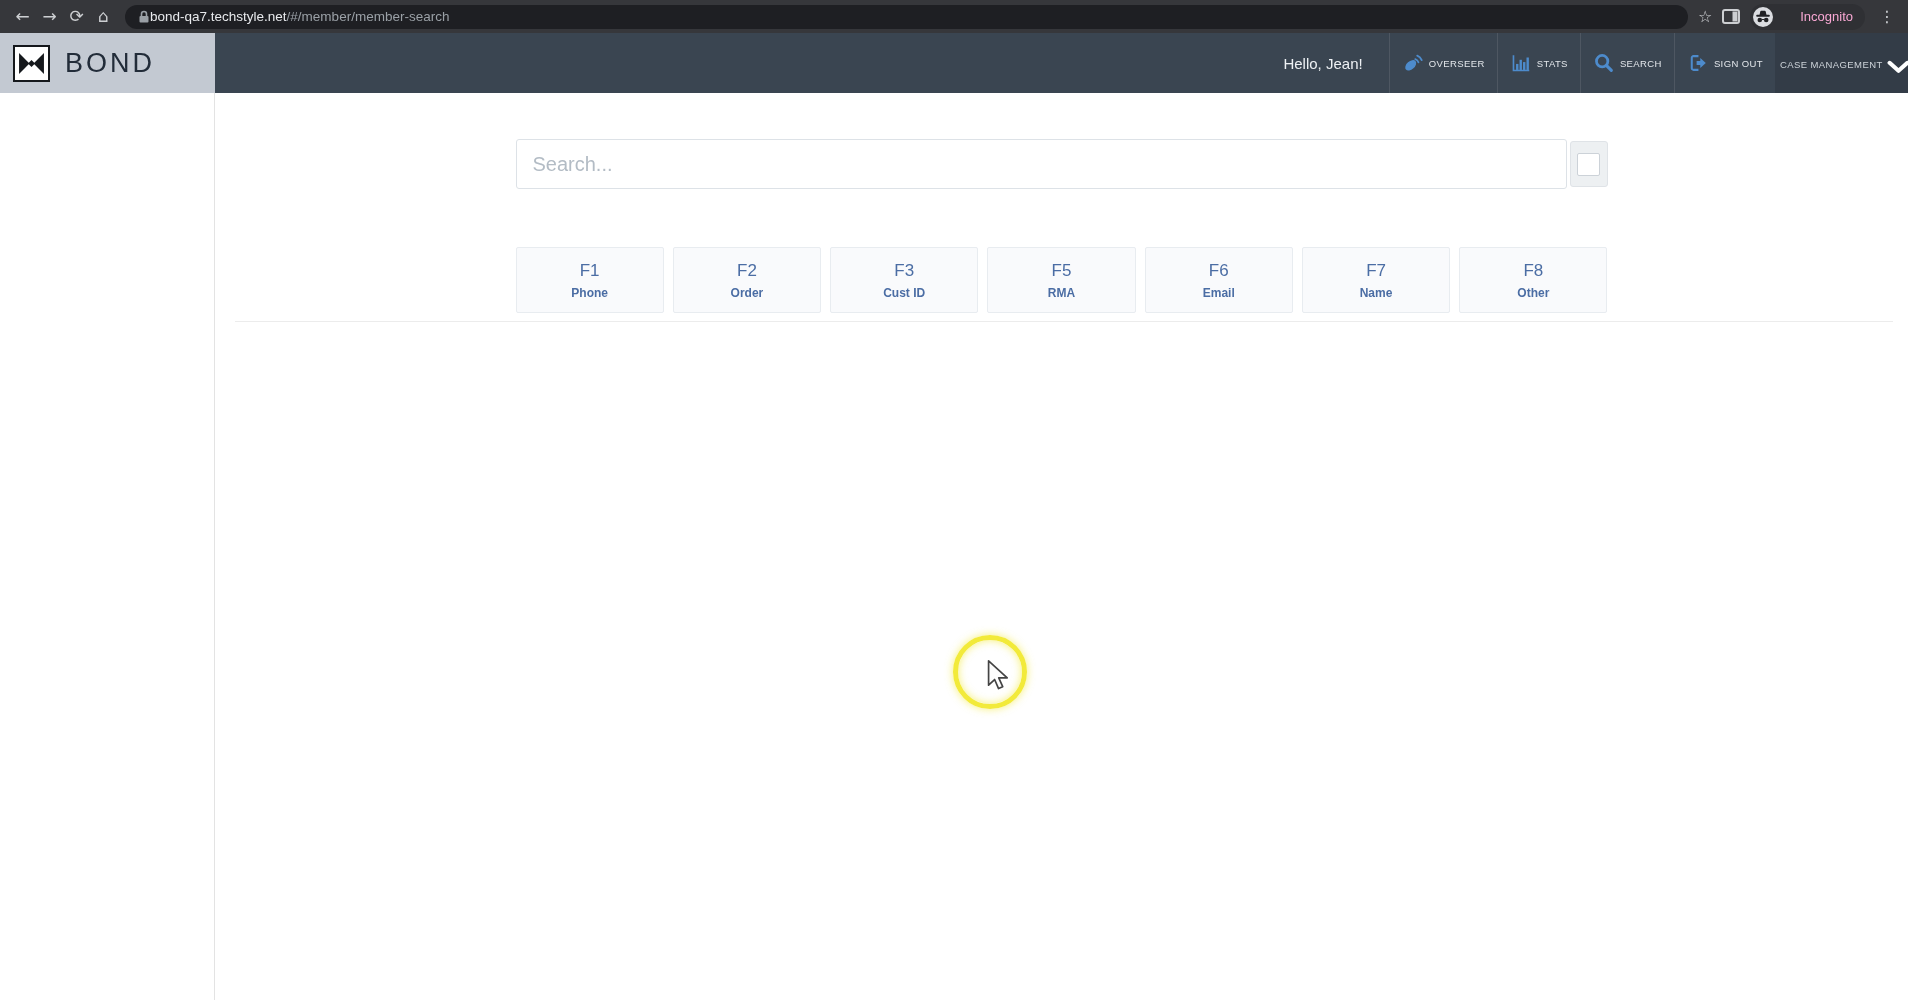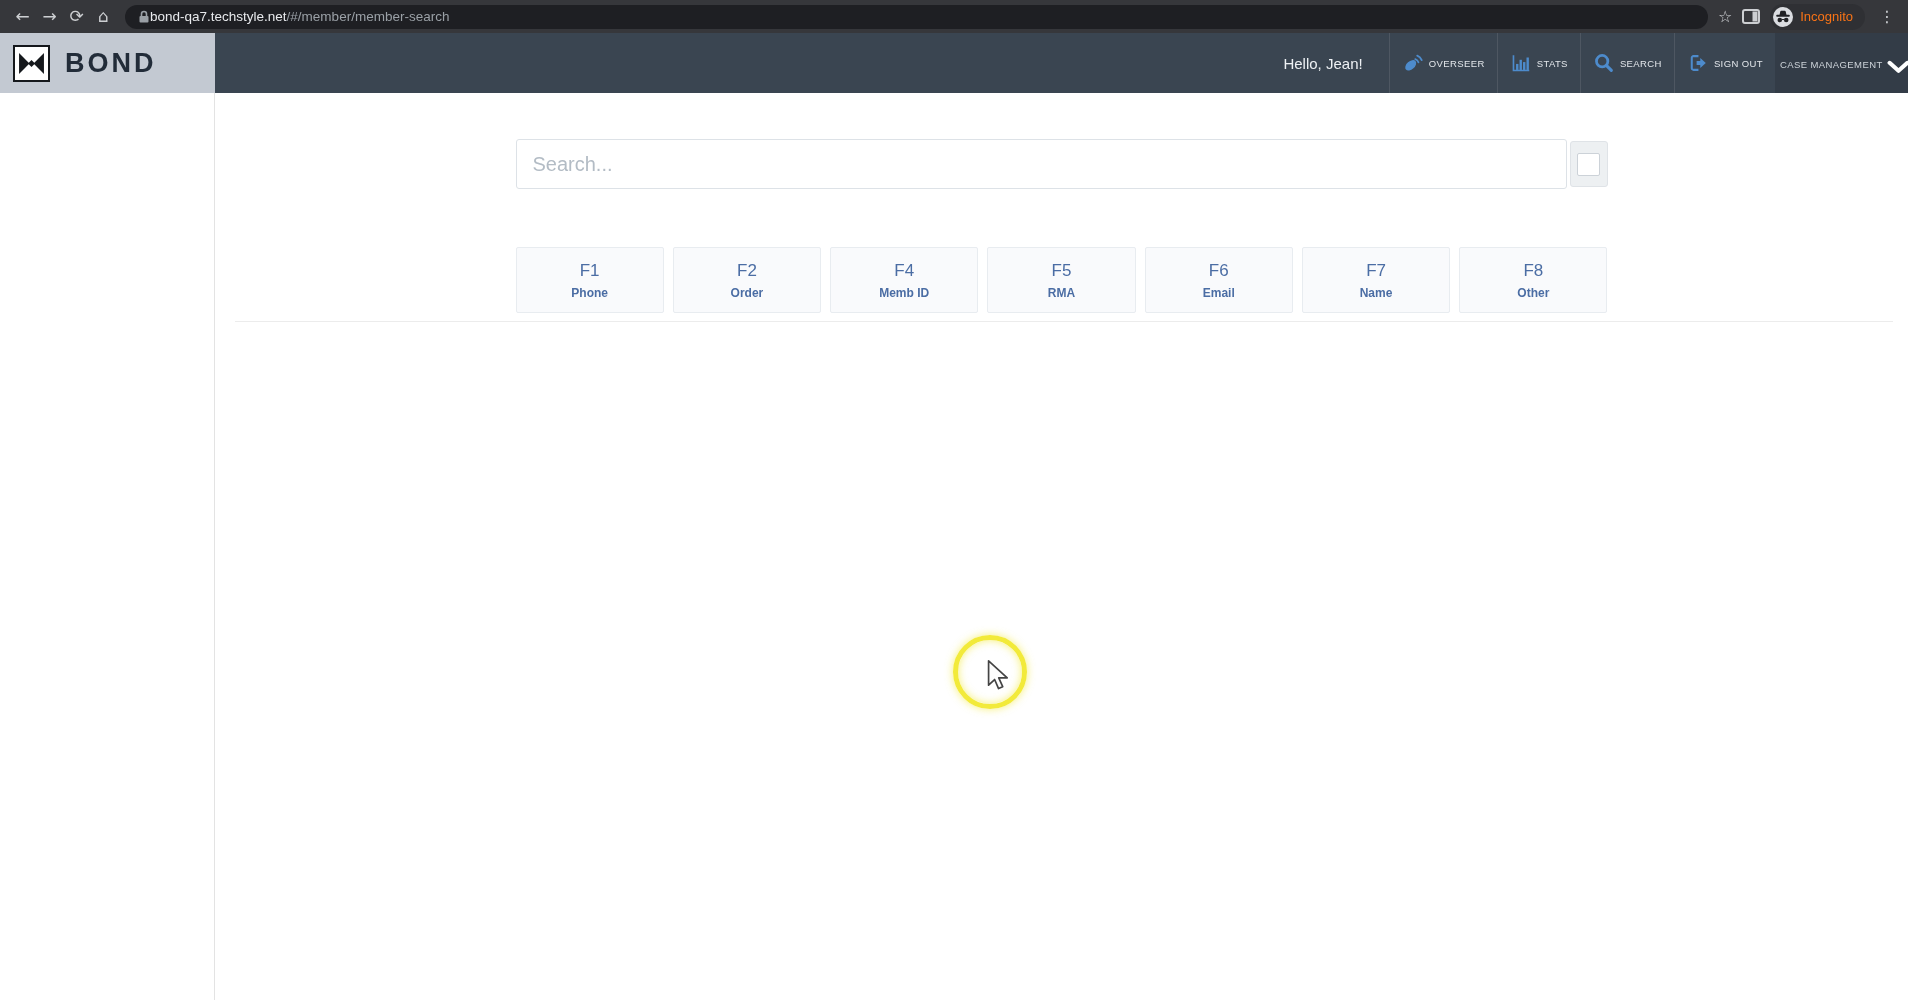--- a/index.html
+++ b/index.html
@@ -14,30 +14,30 @@
   .omnibox { flex:1; height:24px; background:#1e1f23; border-radius:12px; margin:0 10px 0 8px;
     display:flex; align-items:center; padding:0 13px; gap:0; min-width:0; }
   .url { font-size:13.5px; white-space:nowrap; overflow:hidden; }
   .url .url-domain { color:#e8eaed; }
   .url .url-path { color:#9aa0a6; }
   .chrome-right { display:flex; align-items:center; gap:10px; }
   .star { color:#cdcfd2; font-size:16px; font-family:"DejaVu Sans", sans-serif; cursor:pointer; }
   .side-panel { display:flex; align-items:center; cursor:pointer; }
   .incog { display:flex; align-items:center; gap:7px; background:#2f3034; border-radius:13px;
     padding:3px 12px 3px 3px; }
-  .incog-label { color:#f97316; font-size:13px; }
+  .incog-label { color:#f9a8d4; font-size:13px;margin-left:20px; }
   .dots { color:#cdcfd2; font-size:16px; font-family:"DejaVu Sans", sans-serif; padding:0 4px; cursor:pointer; }
 
   
   .navbar { height:60px; background:#3a4551; display:flex; align-items:stretch; }
   .brand { width:215px; background:#c3c9d2; display:flex; align-items:center; gap:15px;
     padding-left:13px; cursor:pointer; }
   .brand-logo { width:37px; height:37px; background:#fff; border:2px solid #15181c;
     display:flex; align-items:center; justify-content:center; }
-  .brand-name { font-size:27px; font-weight:700; letter-spacing:3px; color:#222c39; }
+  .brand-name { font-size:27px; font-weight:400; letter-spacing:3px; color:#222c39; }
   .nav-right { margin-left:auto; display:flex; align-items:stretch; }
   .greeting { align-self:center; color:#eef1f4; font-size:15px; margin-right:26px; white-space:nowrap; }
   .nav-item { display:flex; align-items:center; justify-content:center;
     gap:5px; padding:0 12px; min-width:80px; border-left:1px solid rgba(255,255,255,0.10); cursor:pointer; }
   .nav-item .nav-label { font-size:9.5px; color:#e3e7eb; letter-spacing:0.4px; white-space:nowrap; }
   .case-mgmt { width:133px; background:#333c47; display:flex; flex-direction:row;
     align-items:center; padding:6px 5px 4px; }
   .cm-title { font-size:9.5px; color:#cdd3d9; letter-spacing:0.4px; white-space:nowrap; }
   .cm-controls { display:flex; align-items:center; justify-content:space-between;
     width:100%; margin-top:7px; padding:0 3px; }
@@ -218,22 +218,22 @@
       <div class="hotkeys-row">
         <div class="hotkey">
           <span class="hk-key">F1</span>
           <span class="hk-label">Phone</span>
         </div>
         <div class="hotkey">
           <span class="hk-key">F2</span>
           <span class="hk-label">Order</span>
         </div>
         <div class="hotkey">
-          <span class="hk-key">F4</span>
-          <span class="hk-label">Memb ID</span>
+          <span class="hk-key">F3</span>
+          <span class="hk-label">Cust ID</span>
         </div>
         <div class="hotkey">
           <span class="hk-key">F5</span>
           <span class="hk-label">RMA</span>
         </div>
         <div class="hotkey">
           <span class="hk-key">F6</span>
           <span class="hk-label">Email</span>
         </div>
         <div class="hotkey">

